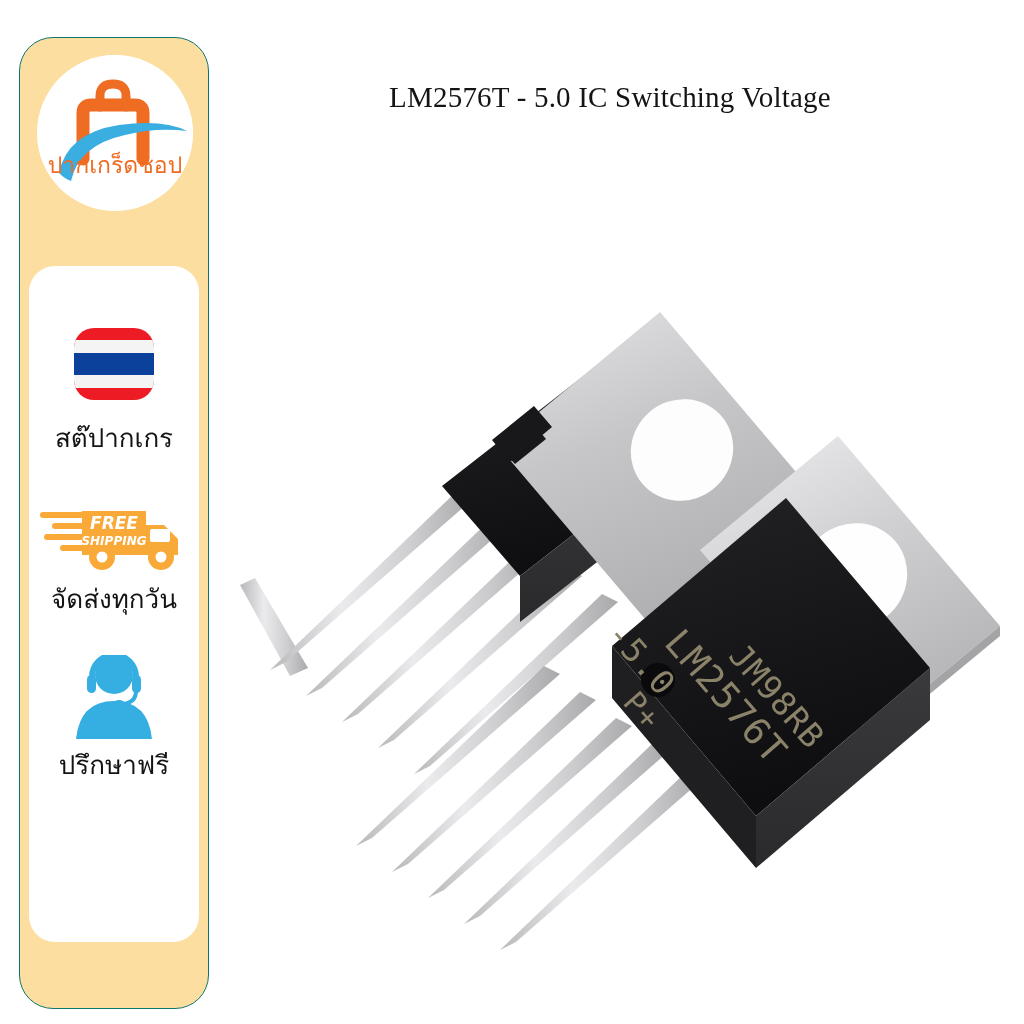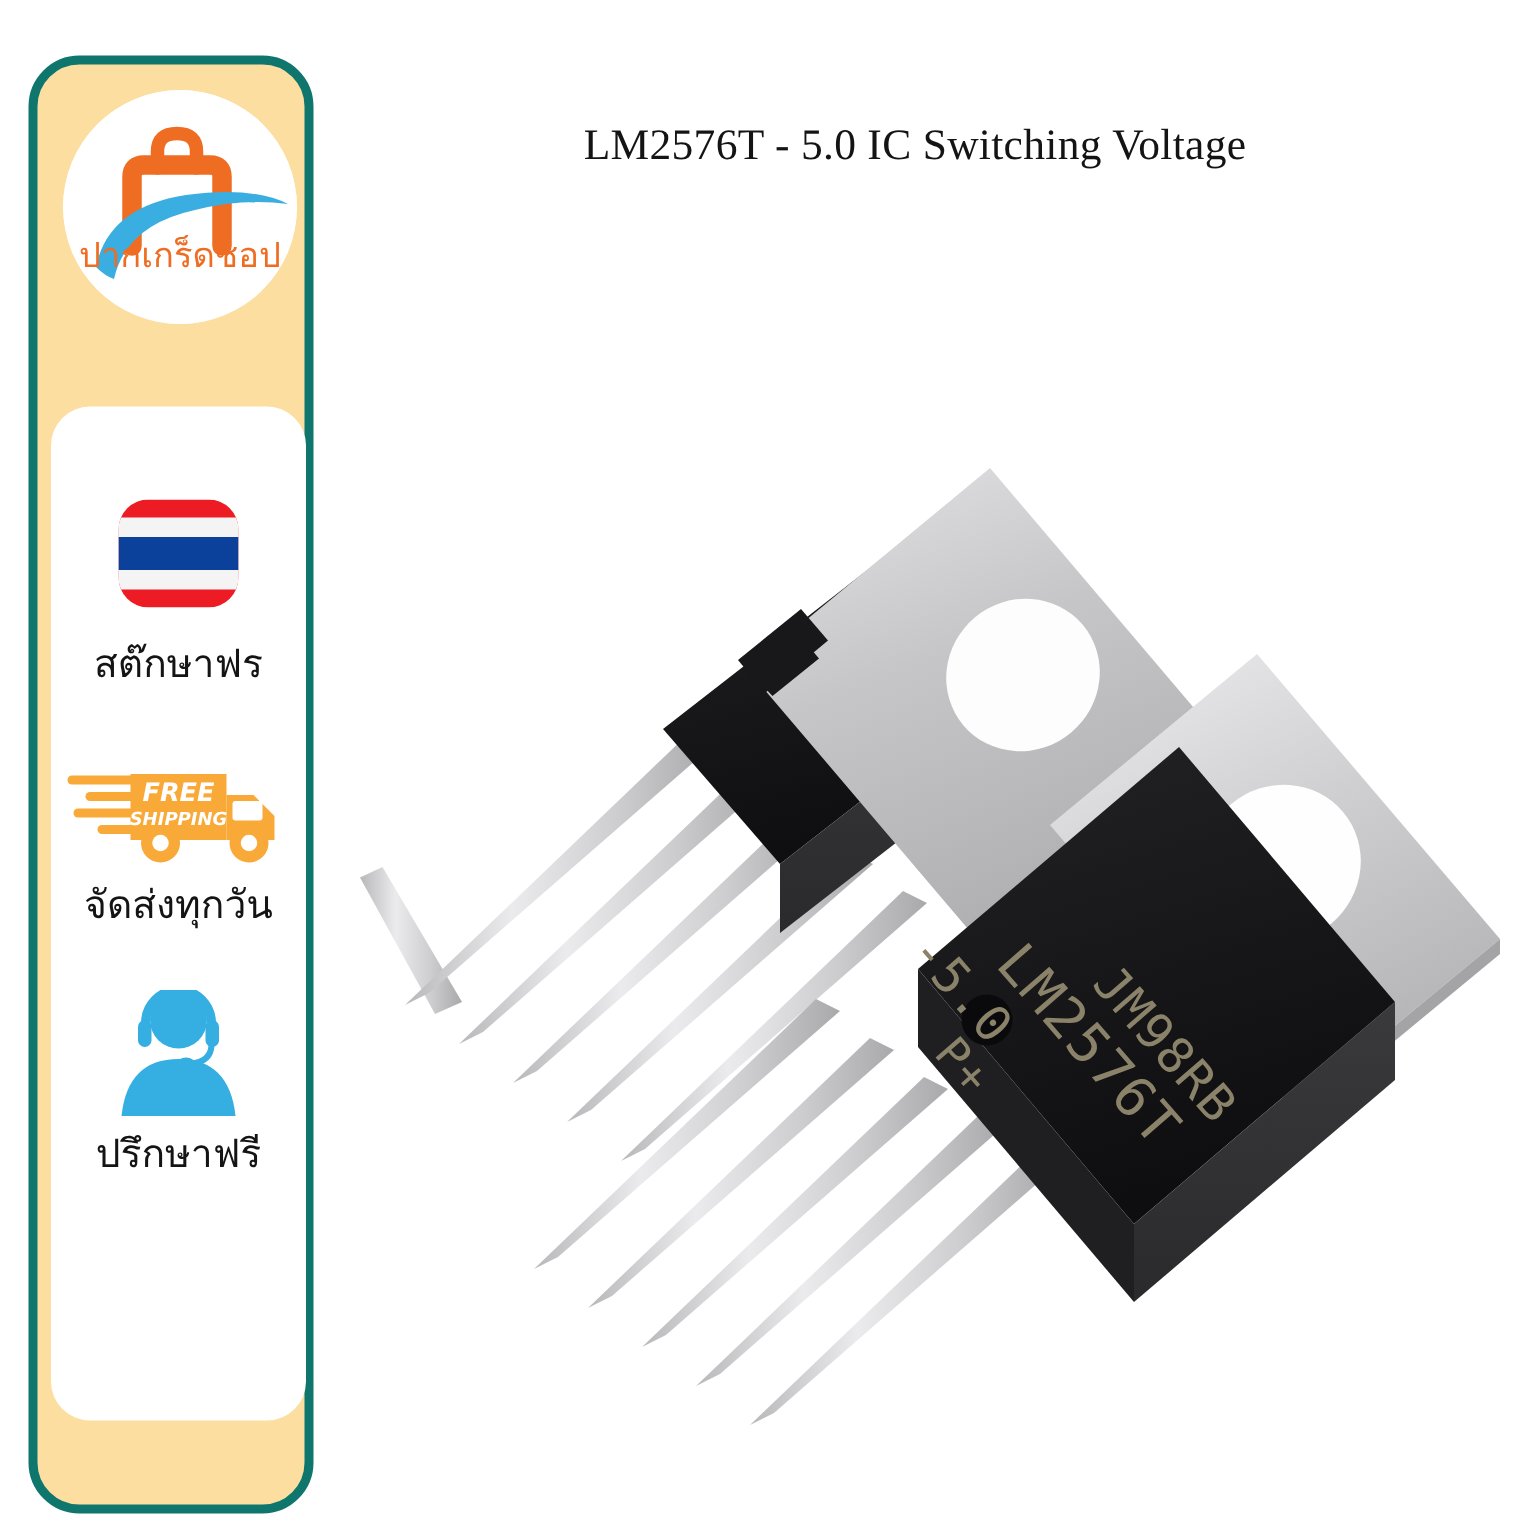--- a/index.html
+++ b/index.html
@@ -16,21 +16,21 @@
   }
 
   
   .sidebar {
     position: absolute;
     left: 19px;
     top: 37px;
     width: 190px;
     height: 972px;
     background: #fcdfa0;
-    border: 6px solid #0f766e;
+    border: 1px solid #0f766e;
     border-radius: 34px;
     box-sizing: border-box;
   }
   .brand-logo {
     position: absolute;
     left: 17px;
     top: 17px;
     width: 156px;
     height: 156px;
     background: #ffffff;
@@ -137,21 +137,21 @@
             </clipPath>
           </defs>
           <g clip-path="url(#flagClip)">
             <rect x="2" y="6" width="80" height="72" fill="#ed1c24"></rect>
             <rect x="2" y="18" width="80" height="13" fill="#f4f4f4"></rect>
             <rect x="2" y="31" width="80" height="22" fill="#0b419b"></rect>
             <rect x="2" y="53" width="80" height="13" fill="#f4f4f4"></rect>
           </g>
         </svg>
       </div>
-      <div class="badge-label">สต๊กษาฟร</div>
+      <div class="badge-label">สต๊ปากเกร</div>
     </div>
 
     <div class="badge badge-ship">
       <div class="badge-icon">
         <svg width="152" height="74" viewBox="0 0 152 74">
 
           <g fill="#f9a937">
             <rect x="2" y="13" width="62" height="6" rx="3"></rect>
             <rect x="14" y="24" width="52" height="6" rx="3"></rect>
             <rect x="6" y="35" width="58" height="6" rx="3"></rect>

